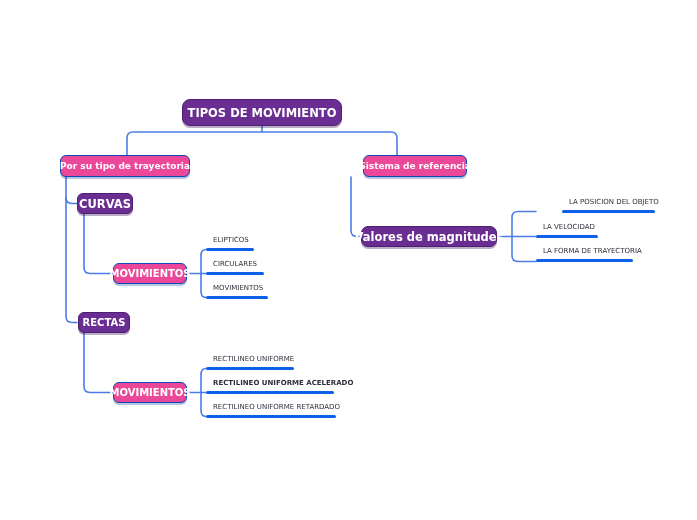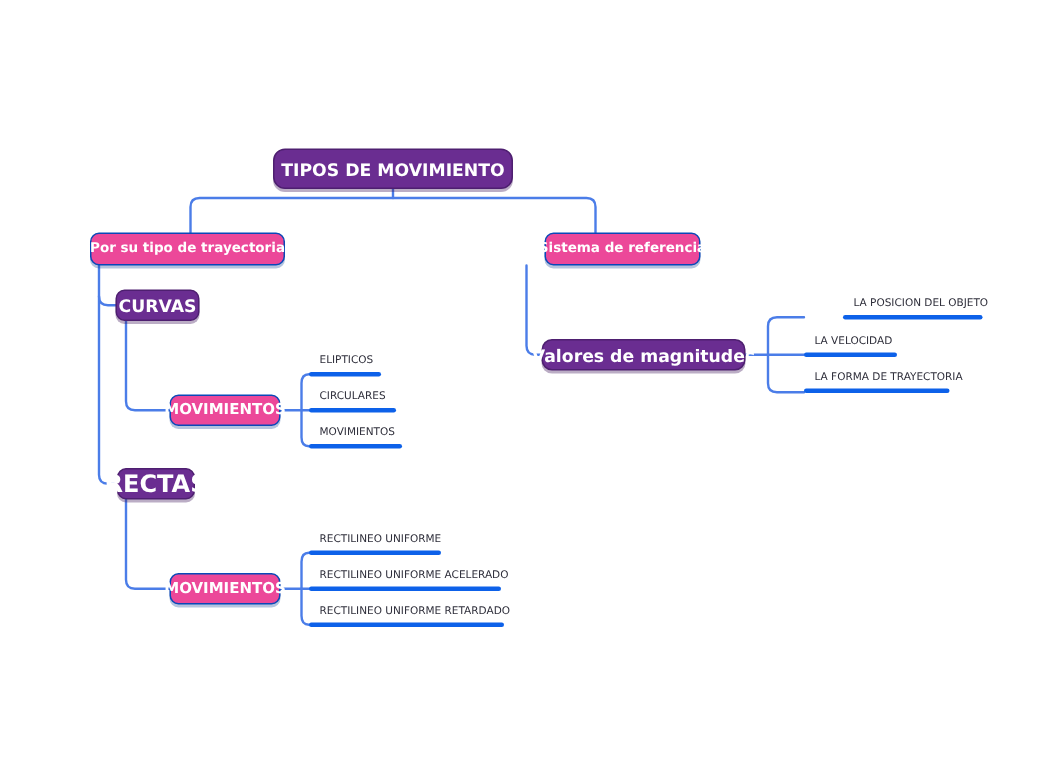--- a/index.html
+++ b/index.html
@@ -48,21 +48,21 @@
   .bluebox {
     background: #ec4899;
     border: 1px solid #0a49b8;
     box-shadow: 0 2px 0 rgba(10, 60, 150, 0.30);
   }
   .root-node      { left:182px; top:99px;  width:160px; height:27px; border-radius:8px; font-size:11.5px; }
   .branch-left    { left:60px;  top:155px; width:130px; height:22px; border-radius:6px; font-size:9px; }
   .branch-right   { left:343px; top:155px; width:104px; height:22px; border-radius:6px; font-size:9px;margin-left:20px; }
   .curvas-node    { left:77px;  top:193px; width:56px;  height:21px; border-radius:6px; font-size:11.5px; }
   .mov1-node      { left:113px; top:263px; width:74px;  height:21px; border-radius:6px; font-size:10px; }
-  .rectas-node    { left:78px;  top:312px; width:52px;  height:21px; border-radius:6px; font-size:16px; }
+  .rectas-node    { left:78px;  top:312px; width:52px;  height:21px; border-radius:6px; font-size:10px; }
   .mov2-node      { left:113px; top:382px; width:74px;  height:21px; border-radius:6px; font-size:10px; }
   .valores-node   { left:361px; top:226px; width:136px; height:21px; border-radius:7px; font-size:11.5px;align-items:center; }
   .leaf {
     position: absolute;
     cursor: default;
   }
   .leaf .leaf-label {
     display: block;
     font-size: 7px;
     line-height: 10px;
@@ -73,21 +73,21 @@
   .leaf .leaf-line {
     height: 3px;
     margin-top: 3px;
     border-radius: 2px;
     background: #0d61e9;
   }
   .l-elipticos   { left:206px; top:235px; width:48px;  }
   .l-circulares  { left:206px; top:259px; width:58px;  }
   .l-parabolicos { left:206px; top:283px; width:62px;  }
   .l-rectuni     { left:206px; top:354px; width:88px;  }
-  .l-rectace     { left:206px; top:378px; width:128px; }
+  .l-rectace     { left:206px; top:378px; width:128px;font-weight:bold; }
   .l-rectret     { left:206px; top:402px; width:130px; }
   .l-posicion    { left:562px; top:197px; width:93px;  }
   .l-velocidad   { left:536px; top:222px; width:62px;  }
   .l-forma       { left:536px; top:246px; width:97px;  }
 </style>
 </head>
 <body>
 
 <div class="canvas">
 

